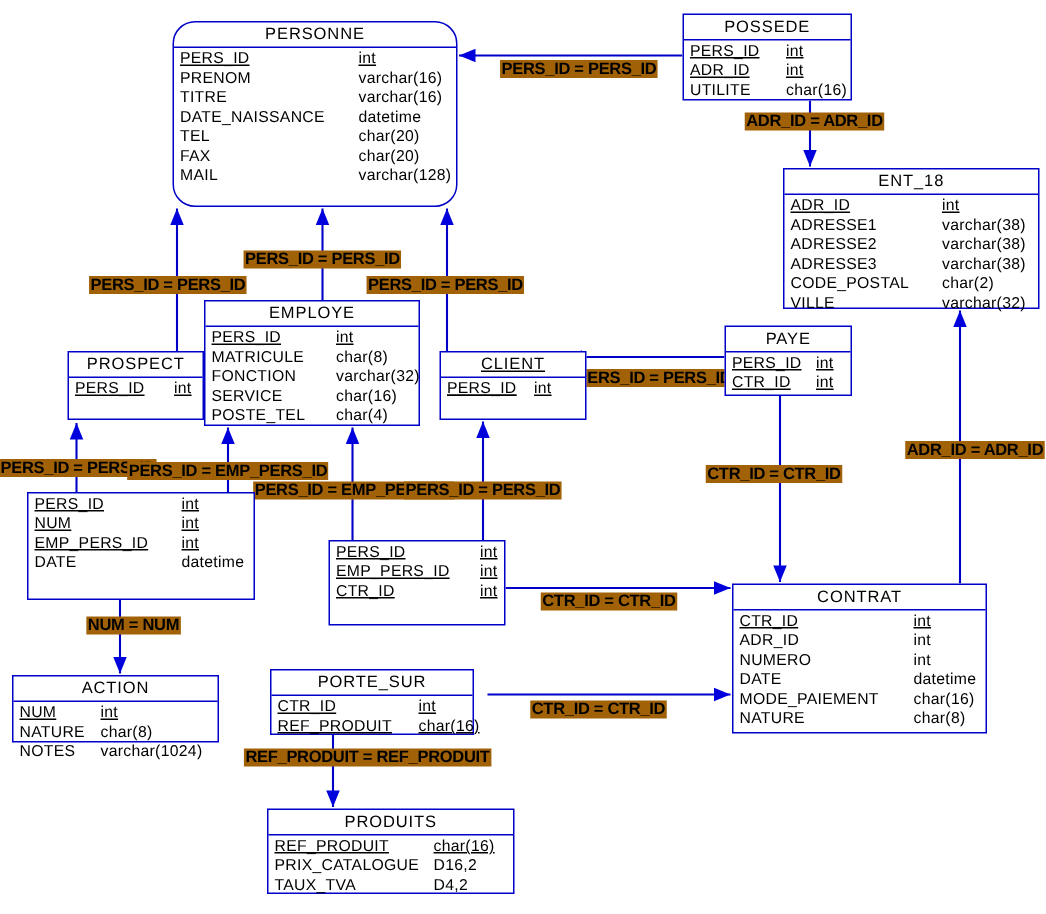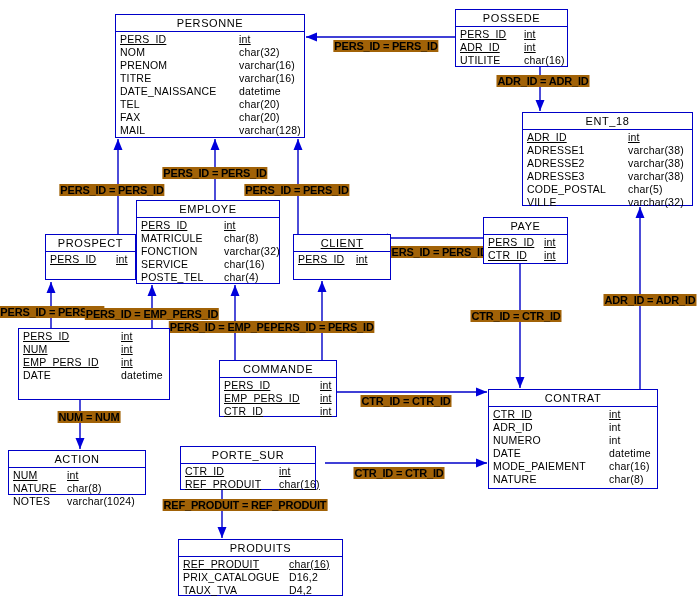--- a/index.html
+++ b/index.html
@@ -106,25 +106,24 @@
     <div class="conn-label" style="left: 297px; top: 190px;">PERS_ID = PERS_ID</div>
     <div class="conn-label" style="left: 386px; top: 46px;">PERS_ID = PERS_ID</div>
     <div class="conn-label" style="left: 436px; top: 252px;">PERS_ID = PERS_ID</div>
     <div class="conn-label" style="left: 543px; top: 81px;">ADR_ID = ADR_ID</div>
     <div class="conn-label" style="left: 650px; top: 300px;">ADR_ID = ADR_ID</div>
     <div class="conn-label" style="left: 516px; top: 316px;">CTR_ID = CTR_ID</div>
     <div class="conn-label" style="left: 406px; top: 401px;">CTR_ID = CTR_ID</div>
     <div class="conn-label" style="left: 399px; top: 473px;">CTR_ID = CTR_ID</div>
     <div class="conn-label" style="left: 245px; top: 505px;">REF_PRODUIT = REF_PRODUIT</div>
     <div class="conn-label" style="left: 89px; top: 417px;">NUM = NUM</div>
-    <div class="entity" style="left: 115px; top: 14px; width: 190px; height: 124px;">
+    <div class="entity" style="left: 115px; top: 14px; width: 190px; height: 124px; border-radius: 15px;">
       <div class="entity-title">PERSONNE</div>
       <div class="entity-body">
         <div class="field-row"><span class="fname pk">PERS_ID</span><span class="ftype pk" style="left: 123px;">int</span></div>
-        <div class="field-row"><span class="fname">NOM</span><span class="ftype" style="left: 123px;">char(32)</span></div>
         <div class="field-row"><span class="fname">PRENOM</span><span class="ftype" style="left: 123px;">varchar(16)</span></div>
         <div class="field-row"><span class="fname">TITRE</span><span class="ftype" style="left: 123px;">varchar(16)</span></div>
         <div class="field-row"><span class="fname">DATE_NAISSANCE</span><span class="ftype" style="left: 123px;">datetime</span></div>
         <div class="field-row"><span class="fname">TEL</span><span class="ftype" style="left: 123px;">char(20)</span></div>
         <div class="field-row"><span class="fname">FAX</span><span class="ftype" style="left: 123px;">char(20)</span></div>
         <div class="field-row"><span class="fname">MAIL</span><span class="ftype" style="left: 123px;">varchar(128)</span></div>
       </div>
     </div>
     <div class="entity" style="left: 455px; top: 9px; width: 113px; height: 58px;">
       <div class="entity-title">POSSEDE</div>
@@ -134,21 +133,21 @@
         <div class="field-row"><span class="fname">UTILITE</span><span class="ftype" style="left: 68px;">char(16)</span></div>
       </div>
     </div>
     <div class="entity" style="left: 522px; top: 112px; width: 171px; height: 94px;">
       <div class="entity-title">ENT_18</div>
       <div class="entity-body">
         <div class="field-row"><span class="fname pk">ADR_ID</span><span class="ftype pk" style="left: 105px;">int</span></div>
         <div class="field-row"><span class="fname">ADRESSE1</span><span class="ftype" style="left: 105px;">varchar(38)</span></div>
         <div class="field-row"><span class="fname">ADRESSE2</span><span class="ftype" style="left: 105px;">varchar(38)</span></div>
         <div class="field-row"><span class="fname">ADRESSE3</span><span class="ftype" style="left: 105px;">varchar(38)</span></div>
-        <div class="field-row"><span class="fname">CODE_POSTAL</span><span class="ftype" style="left: 105px;">char(5)</span></div>
+        <div class="field-row"><span class="fname">CODE_POSTAL</span><span class="ftype" style="left: 105px;">char(2)</span></div>
         <div class="field-row"><span class="fname">VILLE</span><span class="ftype" style="left: 105px;">varchar(32)</span></div>
       </div>
     </div>
     <div class="entity" style="left: 136px; top: 200px; width: 144px; height: 84px;">
       <div class="entity-title">EMPLOYE</div>
       <div class="entity-body">
         <div class="field-row"><span class="fname pk">PERS_ID</span><span class="ftype pk" style="left: 87px;">int</span></div>
         <div class="field-row"><span class="fname">MATRICULE</span><span class="ftype" style="left: 87px;">char(8)</span></div>
         <div class="field-row"><span class="fname">FONCTION</span><span class="ftype" style="left: 87px;">varchar(32)</span></div>
         <div class="field-row"><span class="fname">SERVICE</span><span class="ftype" style="left: 87px;">char(16)</span></div>
@@ -176,21 +175,20 @@
     </div>
     <div class="entity" style="left: 18px; top: 328px; width: 152px; height: 72px;">
       <div class="entity-body">
         <div class="field-row"><span class="fname pk">PERS_ID</span><span class="ftype pk" style="left: 102px;">int</span></div>
         <div class="field-row"><span class="fname pk">NUM</span><span class="ftype pk" style="left: 102px;">int</span></div>
         <div class="field-row"><span class="fname pk">EMP_PERS_ID</span><span class="ftype pk" style="left: 102px;">int</span></div>
         <div class="field-row"><span class="fname">DATE</span><span class="ftype" style="left: 102px;">datetime</span></div>
       </div>
     </div>
     <div class="entity" style="left: 219px; top: 360px; width: 118px; height: 57px;">
-      <div class="entity-title">COMMANDE</div>
       <div class="entity-body">
         <div class="field-row"><span class="fname pk">PERS_ID</span><span class="ftype pk" style="left: 100px;">int</span></div>
         <div class="field-row"><span class="fname pk">EMP_PERS_ID</span><span class="ftype pk" style="left: 100px;">int</span></div>
         <div class="field-row"><span class="fname pk">CTR_ID</span><span class="ftype pk" style="left: 100px;">int</span></div>
       </div>
     </div>
     <div class="entity" style="left: 488px; top: 389px; width: 170px; height: 100px;">
       <div class="entity-title">CONTRAT</div>
       <div class="entity-body">
         <div class="field-row"><span class="fname pk">CTR_ID</span><span class="ftype pk" style="left: 120px;">int</span></div>

